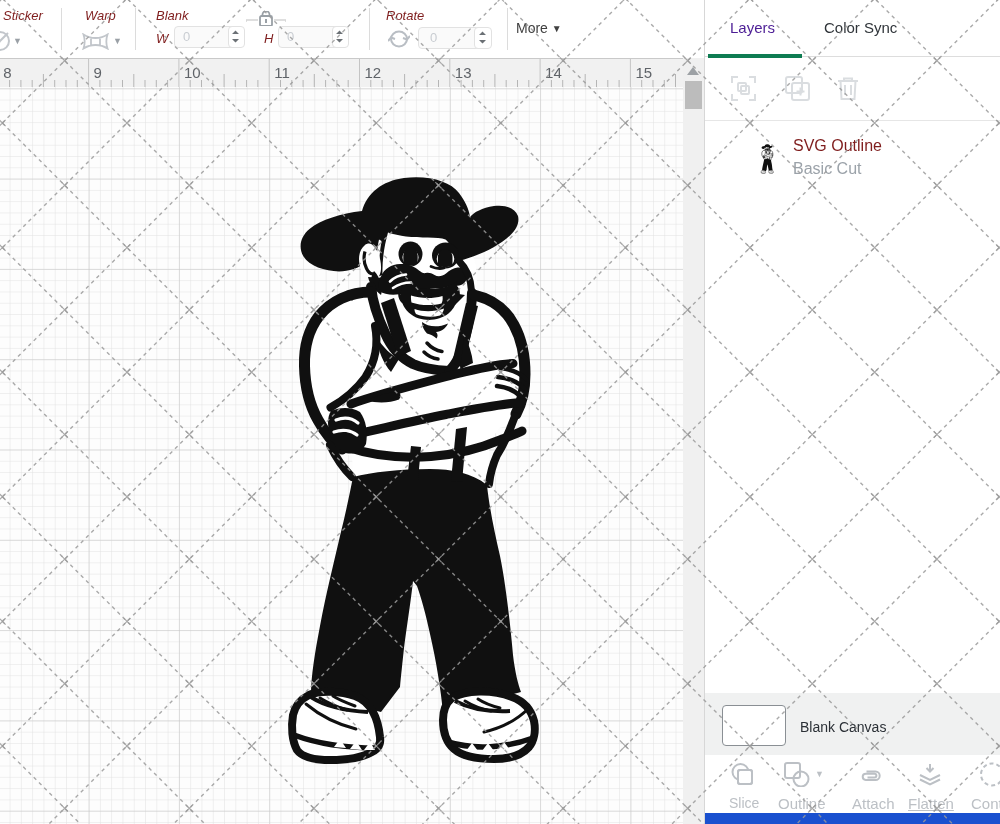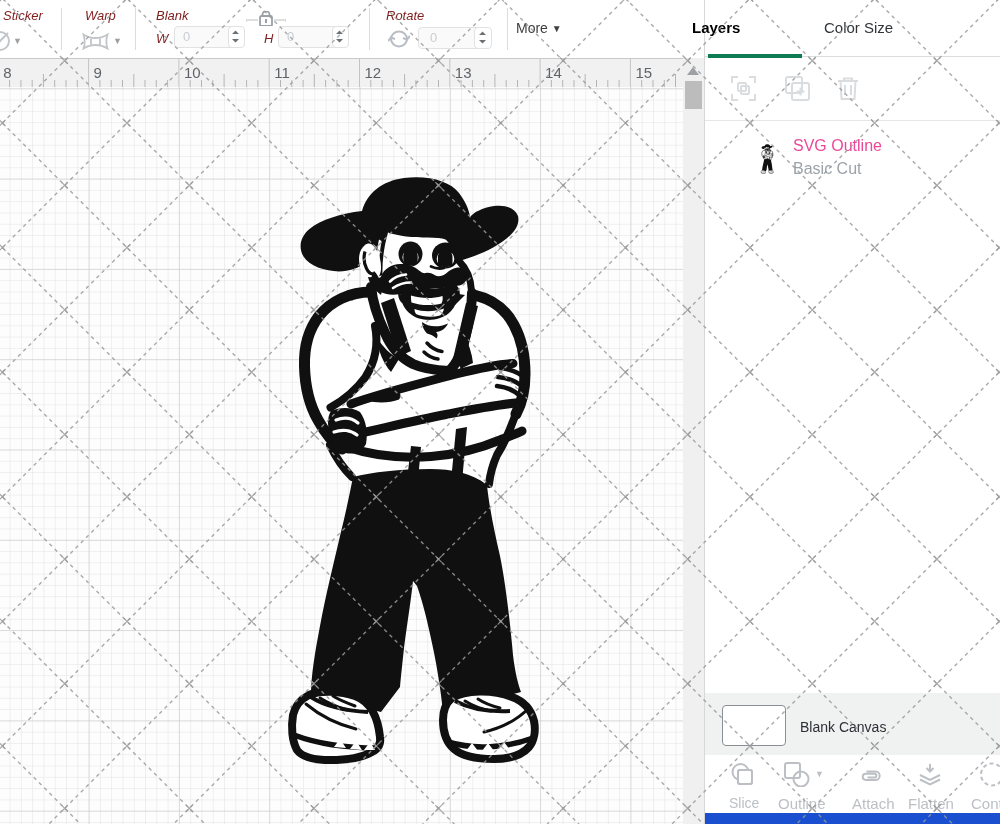--- a/index.html
+++ b/index.html
@@ -301,22 +301,22 @@
 </g>
 </svg>
 
 
 <div class="abs" style="left:683px;top:58px;width:21px;height:766px;background:#f0f0f0;"></div>
 <div class="abs" style="left:687px;top:67px;width:0;height:0;border-left:6px solid transparent;border-right:6px solid transparent;border-bottom:8px solid #9da1a5;"></div>
 <div class="abs" style="left:684.5px;top:81px;width:17px;height:28px;background:#bcbcbc;"></div>
 
 
 <div class="abs" style="left:704px;top:0;width:296px;height:824px;background:#fff;border-left:1px solid #d7d7d7;"></div>
-<div class="abs" style="left:692px;top:19px;color:#000000;font-size:15px;font-weight:bold;">Layers</div>
-<div class="abs" style="left:824px;top:19px;color:#30353a;font-size:15px;">Color Size</div>
+<div class="abs" style="left:730px;top:19px;color:#4c1d95;font-size:15px;font-weight:normal;">Layers</div>
+<div class="abs" style="left:824px;top:19px;color:#30353a;font-size:15px;">Color Sync</div>
 <div class="abs" style="left:705px;top:56px;width:295px;height:1px;background:#dddddd;"></div>
 <div class="abs" style="left:708px;top:54px;width:94px;height:4px;background:#0e7c52;"></div>
 
 
 <g>
 <svg class="abs" style="left:731px;top:76px;" width="25" height="25" viewBox="0 0 25 25" fill="none" stroke="#dadde0" stroke-width="2">
   <path d="M1,7 L1,1 L7,1 M18,1 L24,1 L24,7 M24,18 L24,24 L18,24 M7,24 L1,24 L1,18"></path>
   <rect x="7" y="7" width="8" height="8" rx="1"></rect>
   <rect x="10" y="10" width="8" height="8" rx="1"></rect>
 </svg>
@@ -467,21 +467,21 @@
  <g fill="none" stroke="#101010" stroke-width="4.5" stroke-linecap="round">
   <path d="M500,368 C510,369 520,373 526,379"></path>
   <path d="M498,377 C508,378 518,382 524,388"></path>
   <path d="M497,386 C506,387 515,391 520,396"></path>
  </g>
 
  <path fill="#101010" d="M411,446 L421,447 L418,480 L407,480 Z"></path>
  <path fill="#101010" d="M456,429 L467,427 L462,482 L451,481 Z"></path>
 </g>
 </svg>
-<div class="abs" style="left:793px;top:137px;color:#ec4899;font-size:16px;">SVG Outline</div>
+<div class="abs" style="left:793px;top:137px;color:#7f1d1d;font-size:16px;">SVG Outline</div>
 <div class="abs" style="left:793px;top:160px;color:#9ba2a9;font-size:16px;">Basic Cut</div>
 
 
 <div class="abs" style="left:705px;top:693px;width:295px;height:62px;background:#f0f1f1;"></div>
 <div class="abs" style="left:722px;top:705px;width:62px;height:39px;background:#fff;border:1.5px solid #8a8f94;border-radius:4px;"></div>
 <div class="abs" style="left:800px;top:719px;color:#2b3036;font-size:14px;text-align:right;">Blank Canvas</div>
 
 
 <svg class="abs" style="left:731px;top:763px;" width="25" height="24" viewBox="0 0 25 24" fill="none" stroke="#bcc0c5" stroke-width="2">
   <circle cx="9.5" cy="9" r="8"></circle>
@@ -500,21 +500,21 @@
   <path d="M11,1 L11,8 M7.5,5 L11,8.5 L14.5,5"></path>
   <path d="M1,12 L11,17 L21,12"></path>
   <path d="M1,16.5 L11,21.5 L21,16.5"></path>
 </svg>
 <svg class="abs" style="left:980px;top:762px;" width="20" height="25" viewBox="0 0 20 25" fill="none" stroke="#bcc0c5" stroke-width="2" stroke-dasharray="4 3">
   <circle cx="12" cy="12.5" r="11"></circle>
 </svg>
 <div class="abs" style="left:729px;top:795px;color:#bcc0c5;font-size:14px;">Slice</div>
 <div class="abs" style="left:778px;top:795px;color:#bcc0c5;font-size:15px;">Outline</div>
 <div class="abs" style="left:852px;top:795px;color:#bcc0c5;font-size:15px;">Attach</div>
-<div class="abs" style="left:908px;top:795px;color:#bcc0c5;font-size:15px;">Flatten</div>
+<div class="abs" style="left:908px;top:795px;color:#bcc0c5;font-size:15px;text-decoration:underline;">Flatten</div>
 <div class="abs" style="left:971px;top:795px;color:#bcc0c5;font-size:15px;">Conto</div>
 
 
 <div class="abs" style="left:705px;top:813px;width:295px;height:11px;background:#1a50cf;"></div>
 
 
 <svg class="abs" style="left:0;top:0;pointer-events:none;" width="1000" height="824" viewBox="0 0 1000 824">
   <g stroke="#9b9b9b" stroke-width="1.4" stroke-dasharray="3.6 3.8" opacity="0.85">
       <line x1="-50" y1="-1175.4" x2="1100" y2="-25.4"></line>
       <line x1="-50" y1="-1050.8" x2="1100" y2="99.2"></line>

